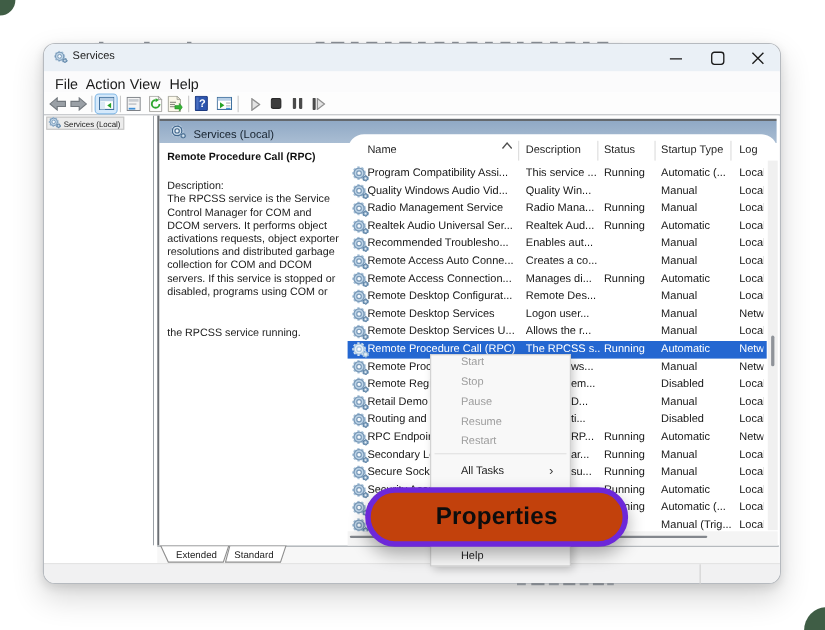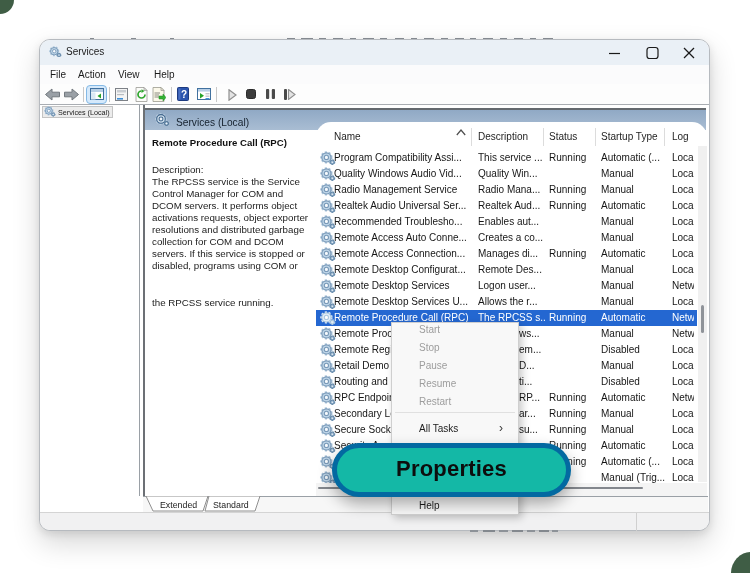--- a/index.html
+++ b/index.html
@@ -18,21 +18,21 @@
   .topdash { position:absolute; top:38px; height:1.8px; background:#8b9098; }
 
   
   #win { position:absolute; left:39px; top:39px; width:671px; height:492px;
       background:#ffffff; border:1px solid #b6babf; border-radius:11px;
       box-shadow:0 12px 28px rgba(0,0,0,.16), 0 3px 9px rgba(0,0,0,.10); }
   #titlebar { position:absolute; left:0; top:0; width:669px; height:25px;
       background:#eaf0f6; border-radius:10px 10px 0 0; }
   #titletext { position:absolute; left:26px; top:6px; font-size:10px; color:#1b1b1b; }
   #menubar { position:absolute; left:0; top:25px; width:669px; height:19px; background:#fbfbfc; }
-  .menu { position:absolute; top:3.5px; font-size:10px; color:#1b1b1b; }
+  .menu { position:absolute; top:3.5px; font-size:13px; color:#1b1b1b; }
   #toolbar { position:absolute; left:0; top:44px; width:669px; height:21px;
       background:#fdfdfd; border-bottom:1px solid #a9adb2; }
   .tsep { position:absolute; top:3px; width:1px; height:15px; background:#c9c9c9; }
 
   
   #tree { position:absolute; left:0; top:65px; width:100px; height:391px; background:#ffffff;
       border-right:1px solid #9aa0a6; border-radius:0 0 0 10px; }
   #treesel { position:absolute; left:2px; top:1px; width:71px; height:12px;
       background:#ececec; border:1px solid #c4c4c4; }
   #rpane { position:absolute; left:103px; top:65px; width:565px; height:391px; background:#ffffff;
@@ -72,21 +72,21 @@
   
   #ctxmenu { position:absolute; left:391px; top:322px; width:128px; height:193px;
       background:#f8f8f8; border:1px solid #cfcfcf;
       box-shadow:3px 3px 8px rgba(0,0,0,.22); }
   .mi { position:absolute; left:27px; font-size:10px; height:16px; line-height:16px; white-space:nowrap; }
   #msep { position:absolute; left:3px; top:88.5px; width:120px; height:1px; background:#e0e0e0; }
   #marrow { position:absolute; left:107px; top:98px; font-size:12px; color:#3a3a3a; }
 
   
   #bubble { position:absolute; left:332px; top:443px; width:239px; height:54px;
-      background:#14b8a6; border:5px solid #0369a1; border-radius:27px;
+      background:#c2410c; border:5px solid #6d28d9; border-radius:27px;
       box-shadow:0 7px 15px rgba(0,0,0,.32); }
   #bubble span { position:absolute; left:0; right:0; top:8px; text-align:center;
       font-size:22px; font-weight:800; color:#0d0d0d; letter-spacing:.2px; }
 </style></head>
 <body>
 <div id="page">
   <div class="topline" style="left:86px;width:480px"></div>
   <div class="topdash" style="left:90px;width:4px"></div>
   <div class="topdash" style="left:131px;width:5px"></div>
   <div class="topdash" style="left:170px;width:4px"></div>

